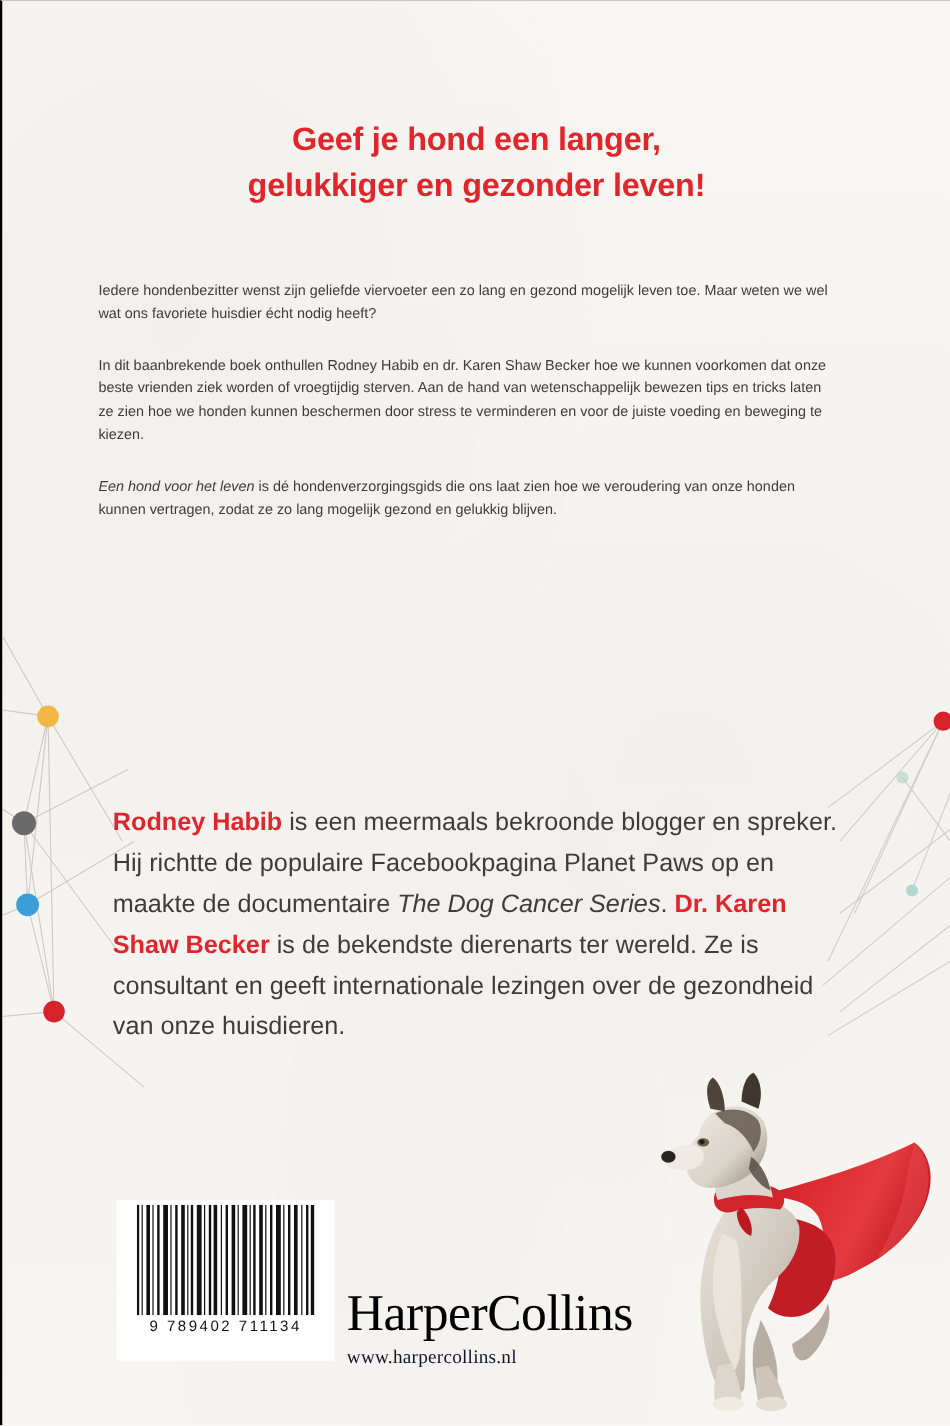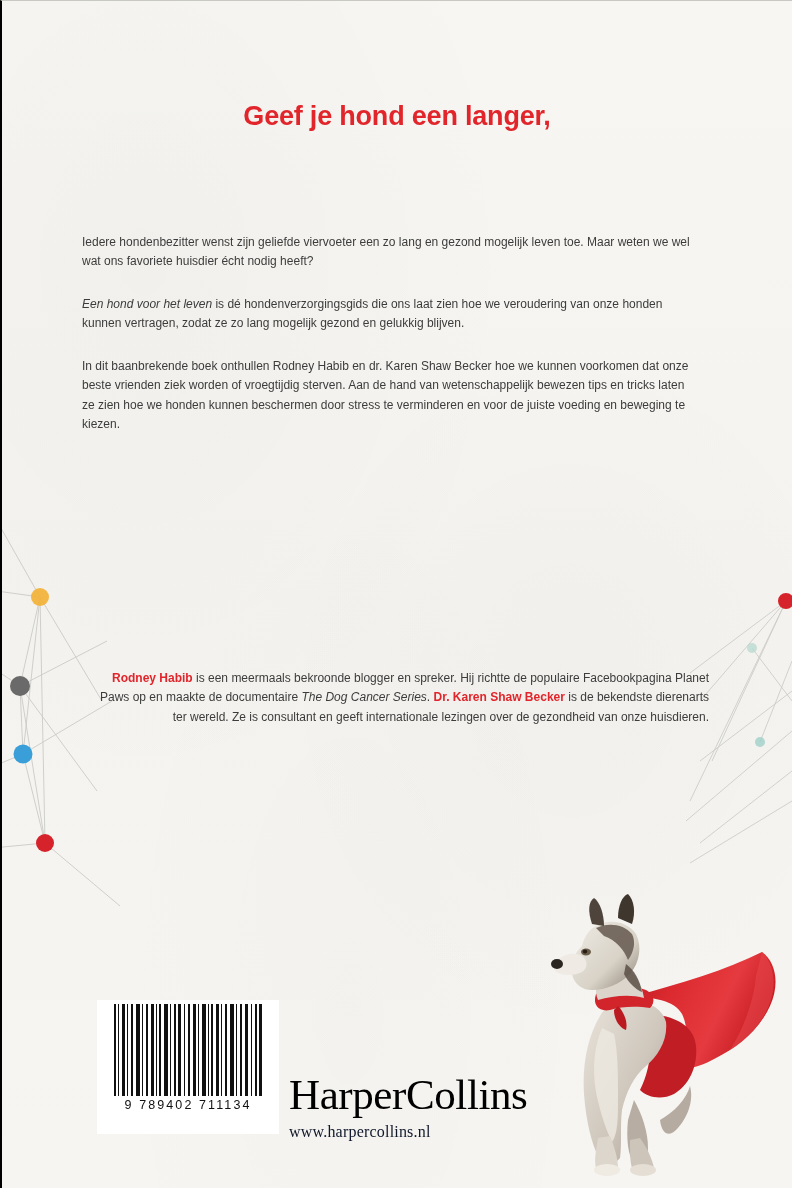--- a/index.html
+++ b/index.html
@@ -77,23 +77,22 @@
   .body-copy p:last-child { margin-bottom: 0; }
   .title-italic { font-style: italic; }
 
   
   .bios {
     position: absolute;
     top: 668px;
     left: 92px;
     width: 615px;
     color: #3c3c3c;
-    font-size: 12px;
+    font-size: 21px;
     line-height: 1.62;
-    text-align: right;
   }
   .bios p { margin: 0; }
   .author-name {
     color: #e1252b;
     font-weight: bold;
   }
   .doc-italic { font-style: italic; }
 
   
   .barcode-box {
@@ -199,26 +198,27 @@
       <line x1="752" y1="647" x2="792" y2="700"></line>
       <line x1="760" y1="741" x2="792" y2="660"></line>
     </g>
     <circle cx="786" cy="600" r="8" fill="#d6232b"></circle>
     <circle cx="752" cy="647" r="5" fill="#b7d8cf" opacity="0.75"></circle>
     <circle cx="760" cy="741" r="5" fill="#9fd0c8" opacity="0.8"></circle>
   </svg>
 
   <div class="headline">
     <span class="headline-line">Geef je hond een langer,</span>
+    <span class="headline-line">gelukkiger en gezonder leven!</span>
   </div>
 
   <div class="body-copy">
     <p>Iedere hondenbezitter wenst zijn geliefde viervoeter een zo lang en gezond mogelijk leven toe. Maar weten we wel wat ons favoriete huisdier écht nodig heeft?</p>
+    <p>In dit baanbrekende boek onthullen Rodney Habib en dr. Karen Shaw Becker hoe we kunnen voorkomen dat onze beste vrienden ziek worden of vroegtijdig sterven. Aan de hand van wetenschappelijk bewezen tips en tricks laten ze zien hoe we honden kunnen beschermen door stress te verminderen en voor de juiste voeding en beweging te kiezen.</p>
     <p><span class="title-italic">Een hond voor het leven</span><span> is dé hondenverzorgingsgids die ons laat zien hoe we veroudering van onze honden kunnen vertragen, zodat ze zo lang mogelijk gezond en gelukkig blijven.</span></p>
-    <p>In dit baanbrekende boek onthullen Rodney Habib en dr. Karen Shaw Becker hoe we kunnen voorkomen dat onze beste vrienden ziek worden of vroegtijdig sterven. Aan de hand van wetenschappelijk bewezen tips en tricks laten ze zien hoe we honden kunnen beschermen door stress te verminderen en voor de juiste voeding en beweging te kiezen.</p>
   </div>
 
   <div class="bios">
     <p><span class="author-name">Rodney Habib</span><span> is een meermaals bekroonde blogger en spreker. Hij richtte de populaire Facebookpagina Planet Paws op en maakte de documentaire </span><span class="doc-italic">The Dog Cancer Series</span><span>. </span><span class="author-name">Dr. Karen Shaw Becker</span><span> is de bekendste dierenarts ter wereld. Ze is consultant en geeft internationale lezingen over de gezondheid van onze huisdieren.</span></p>
   </div>
 
   <div class="barcode-box">
     <svg class="barcode-bars" viewBox="0 0 148 92" preserveAspectRatio="none">
       <rect x="0" y="0" width="2" height="92" fill="#111"></rect>
       <rect x="4" y="0" width="1" height="92" fill="#111"></rect>

